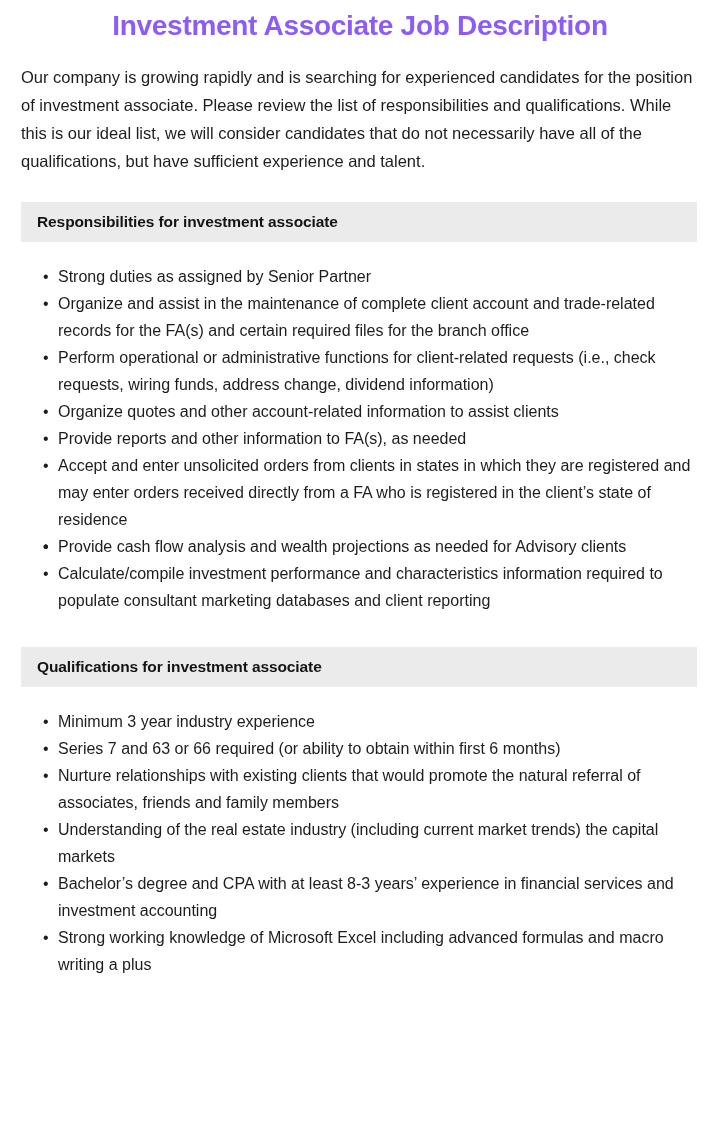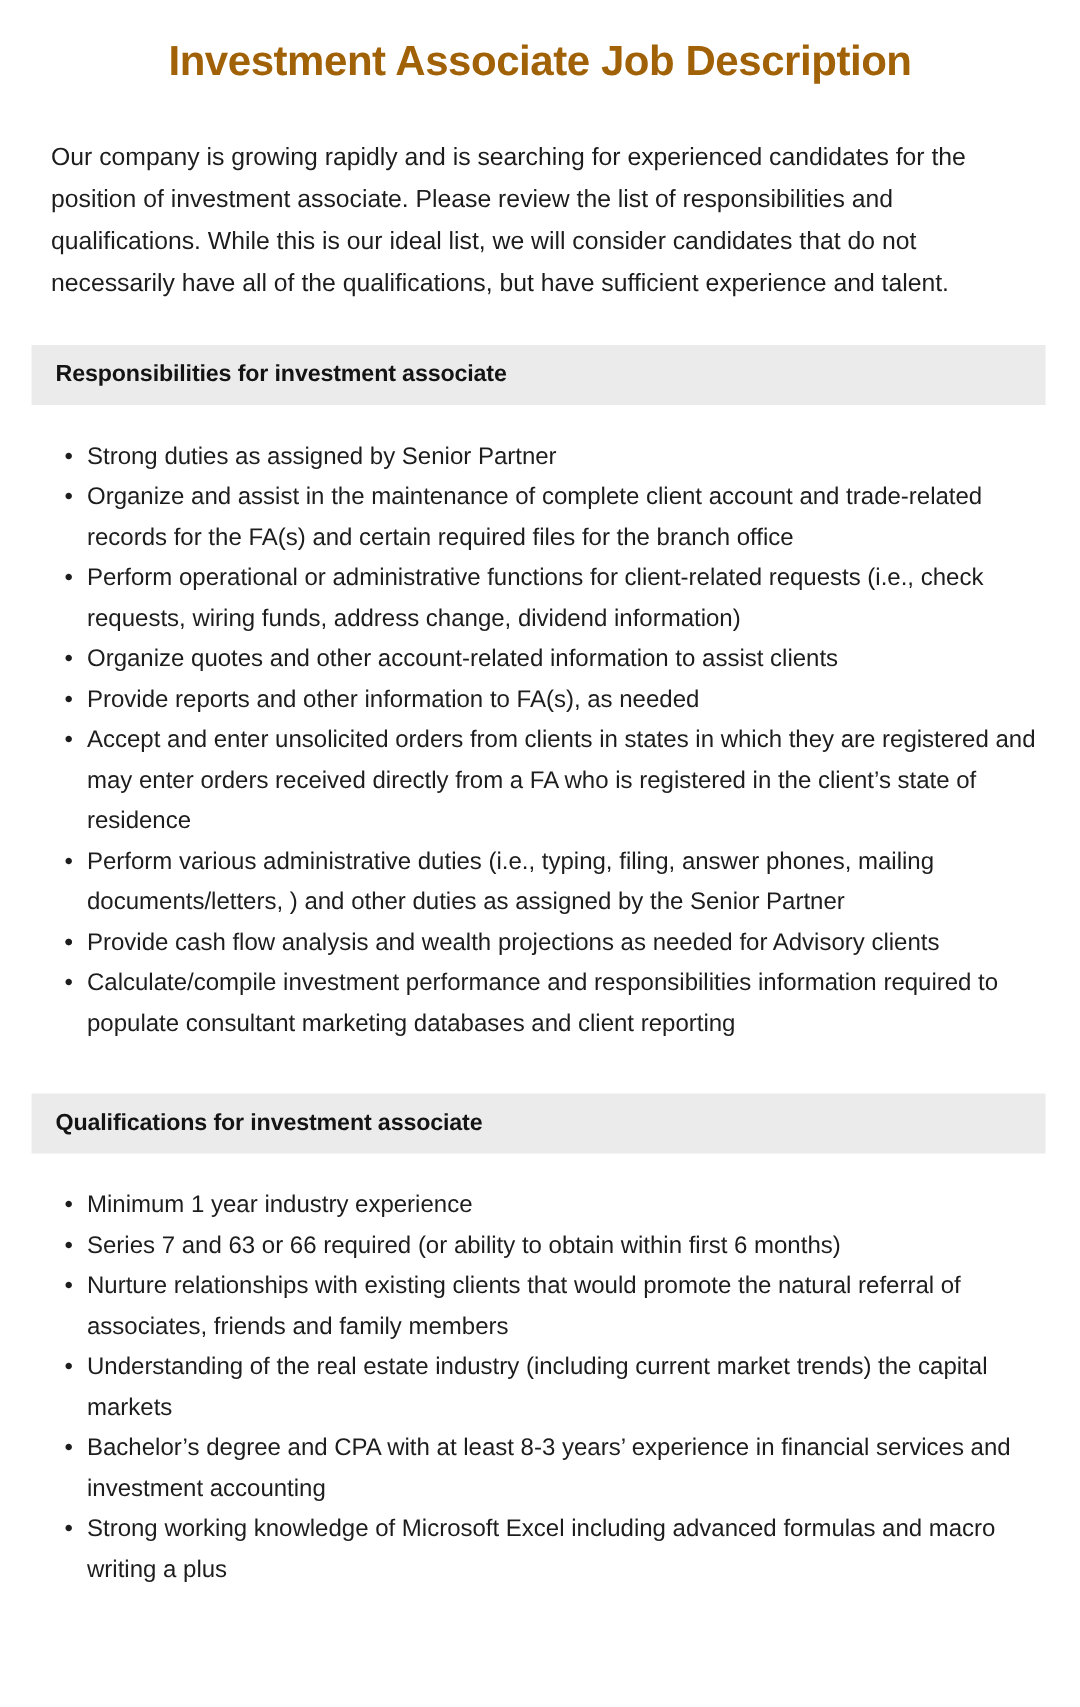--- a/index.html
+++ b/index.html
@@ -20,31 +20,31 @@
     box-sizing: border-box;
     padding: 0;
     position: relative;
   }
 
   .doc-title {
     font-size: 28px;
     font-weight: bold;
     text-align: center;
     letter-spacing: -0.3px;
-    color: #a16207;
+    color: #8b5cf6;
     margin: 0;
-    padding: 24px 20px 0 20px;
+    padding: 9px 20px 0 20px;
     line-height: 34px;
   }
 
   .intro {
     font-size: 16.5px;
     line-height: 28px;
     color: #1d1d1d;
-    margin: 13px;
+    margin: 0;
     padding: 20px 22px 0 21px;
     text-align: left;
   }
 
   .section {
     margin: 0;
     padding: 0;
   }
 
   .section-header {
@@ -115,34 +115,34 @@
           <span class="section-header-label">Responsibilities for investment associate</span>
         </div>
         <div class="list-top-gap"></div>
         <ul class="bullet-list">
           <li><span class="bullet-dot">•</span><span class="list-item-text">Strong duties as assigned by Senior Partner</span></li>
           <li><span class="bullet-dot">•</span><span class="list-item-text">Organize and assist in the maintenance of complete client account and trade-related records for the FA(s) and certain required files for the branch office</span></li>
           <li><span class="bullet-dot">•</span><span class="list-item-text">Perform operational or administrative functions for client-related requests (i.e., check requests, wiring funds, address change, dividend information)</span></li>
           <li><span class="bullet-dot">•</span><span class="list-item-text">Organize quotes and other account-related information to assist clients</span></li>
           <li><span class="bullet-dot">•</span><span class="list-item-text">Provide reports and other information to FA(s), as needed</span></li>
           <li><span class="bullet-dot">•</span><span class="list-item-text">Accept and enter unsolicited orders from clients in states in which they are registered and may enter orders received directly from a FA who is registered in the client’s state of residence</span></li>
-          <li><span class="bullet-dot">•</span><span class="list-item-text">Perform various administrative duties (i.e., typing, filing, answer phones, mailing documents/letters, ) and other duties as assigned by the Senior Partner</span></li>
+          <li><span class="bullet-dot">•</span></li>
           <li><span class="bullet-dot">•</span></li>
           <li><span class="bullet-dot">•</span><span class="list-item-text">Provide cash flow analysis and wealth projections as needed for Advisory clients</span></li>
-          <li><span class="bullet-dot">•</span><span class="list-item-text">Calculate/compile investment performance and responsibilities information required to populate consultant marketing databases and client reporting</span></li>
+          <li><span class="bullet-dot">•</span><span class="list-item-text">Calculate/compile investment performance and characteristics information required to populate consultant marketing databases and client reporting</span></li>
         </ul>
         <div class="list-bottom-gap"></div>
       </div>
       <div class="section">
         <div class="section-header">
           <span class="section-header-label">Qualifications for investment associate</span>
         </div>
         <div class="list-top-gap"></div>
         <ul class="bullet-list">
-          <li><span class="bullet-dot">•</span><span class="list-item-text">Minimum 1 year industry experience</span></li>
+          <li><span class="bullet-dot">•</span><span class="list-item-text">Minimum 3 year industry experience</span></li>
           <li><span class="bullet-dot">•</span><span class="list-item-text">Series 7 and 63 or 66 required (or ability to obtain within first 6 months)</span></li>
           <li><span class="bullet-dot">•</span><span class="list-item-text">Nurture relationships with existing clients that would promote the natural referral of associates, friends and family members</span></li>
           <li><span class="bullet-dot">•</span><span class="list-item-text">Understanding of the real estate industry (including current market trends) the capital markets</span></li>
           <li><span class="bullet-dot">•</span><span class="list-item-text">Bachelor’s degree and CPA with at least 8-3 years’ experience in financial services and investment accounting</span></li>
           <li><span class="bullet-dot">•</span><span class="list-item-text">Strong working knowledge of Microsoft Excel including advanced formulas and macro writing a plus</span></li>
         </ul>
         <div class="list-bottom-gap"></div>
       </div>
     </div>
 

